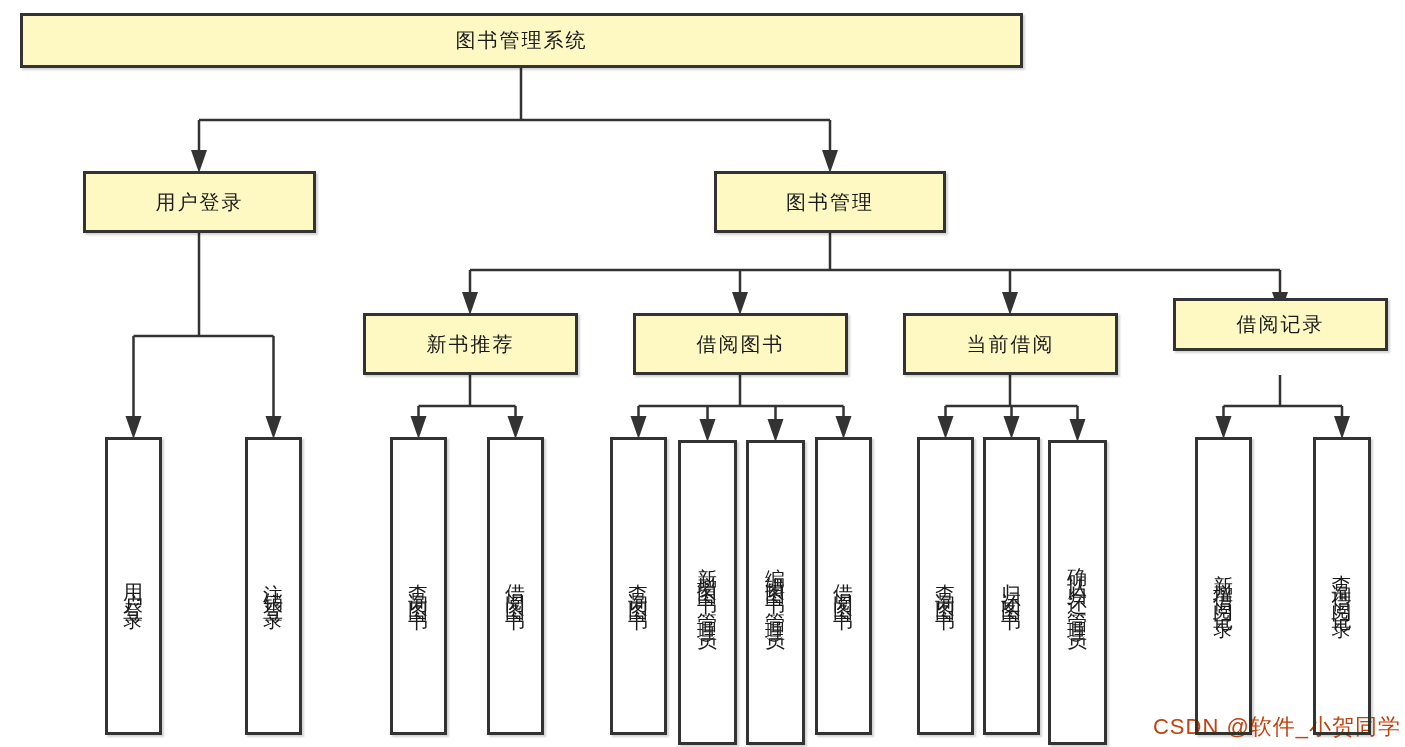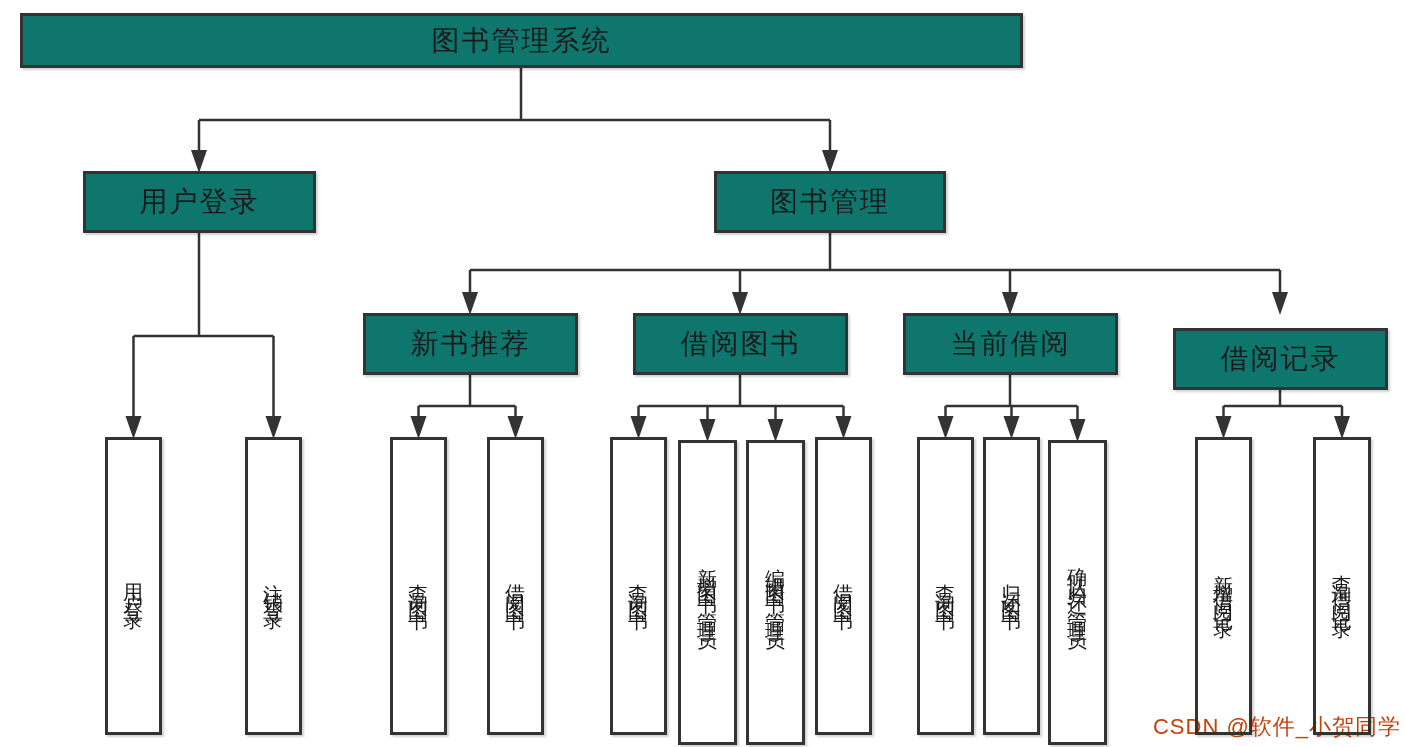--- a/index.html
+++ b/index.html
@@ -5,23 +5,23 @@
   html,body { margin:0; padding:0; background:#ffffff; }
   #stage {
     position:relative; width:1405px; height:747px;
     background:#ffffff; overflow:hidden;
     font-family:"Liberation Sans","DejaVu Sans",sans-serif;
     color:#1a1a1a;
   }
   #connectors { position:absolute; left:0; top:0; }
   .hbox {
     position:absolute; box-sizing:border-box;
-    border:3px solid #333333; background:#0f766e;
+    border:3px solid #333333; background:#fef9c3;
     display:flex; align-items:center; justify-content:center;
-    font-size:28px; letter-spacing:2px; white-space:nowrap;
+    font-size:20px; letter-spacing:2px; white-space:nowrap;
     box-shadow:2px 2px 2px rgba(0,0,0,0.18);
     z-index:2;
   }
   .vbox {
     position:absolute; box-sizing:border-box;
     width:57px; height:298px; top:437px;
     border:3px solid #333333; background:#ffffff;
     display:flex; align-items:center; justify-content:center;
     box-shadow:2px 2px 2px rgba(0,0,0,0.18);
     z-index:2;
@@ -76,21 +76,21 @@
   </svg>
 
   <div class="hbox" style="left:20px; top:13px; width:1003px; height:55px;">图书管理系统</div>
 
   <div class="hbox" style="left:83px; top:171px; width:233px; height:62px;">用户登录</div>
   <div class="hbox" style="left:363px; top:313px; width:215px; height:62px;">新书推荐</div>
 
   <div class="hbox" style="left:714px; top:171px; width:232px; height:62px;">图书管理</div>
   <div class="hbox" style="left:633px; top:313px; width:215px; height:62px;">借阅图书</div>
   <div class="hbox" style="left:903px; top:313px; width:215px; height:62px;">当前借阅</div>
-  <div class="hbox" style="left:1173px; top:328px; width:215px; height:62px;">借阅记录</div>
+  <div class="hbox" style="left:1173px; top:298px; width:215px; height:53px;">借阅记录</div>
 
   <div class="vbox" style="left:105px;">
     <span>用户登录</span>
   </div>
   <div class="vbox" style="left:245px;">
     <span>注销登录</span>
   </div>
 
   <div class="vbox" style="left:390px;">
     <span>查询图书</span>

